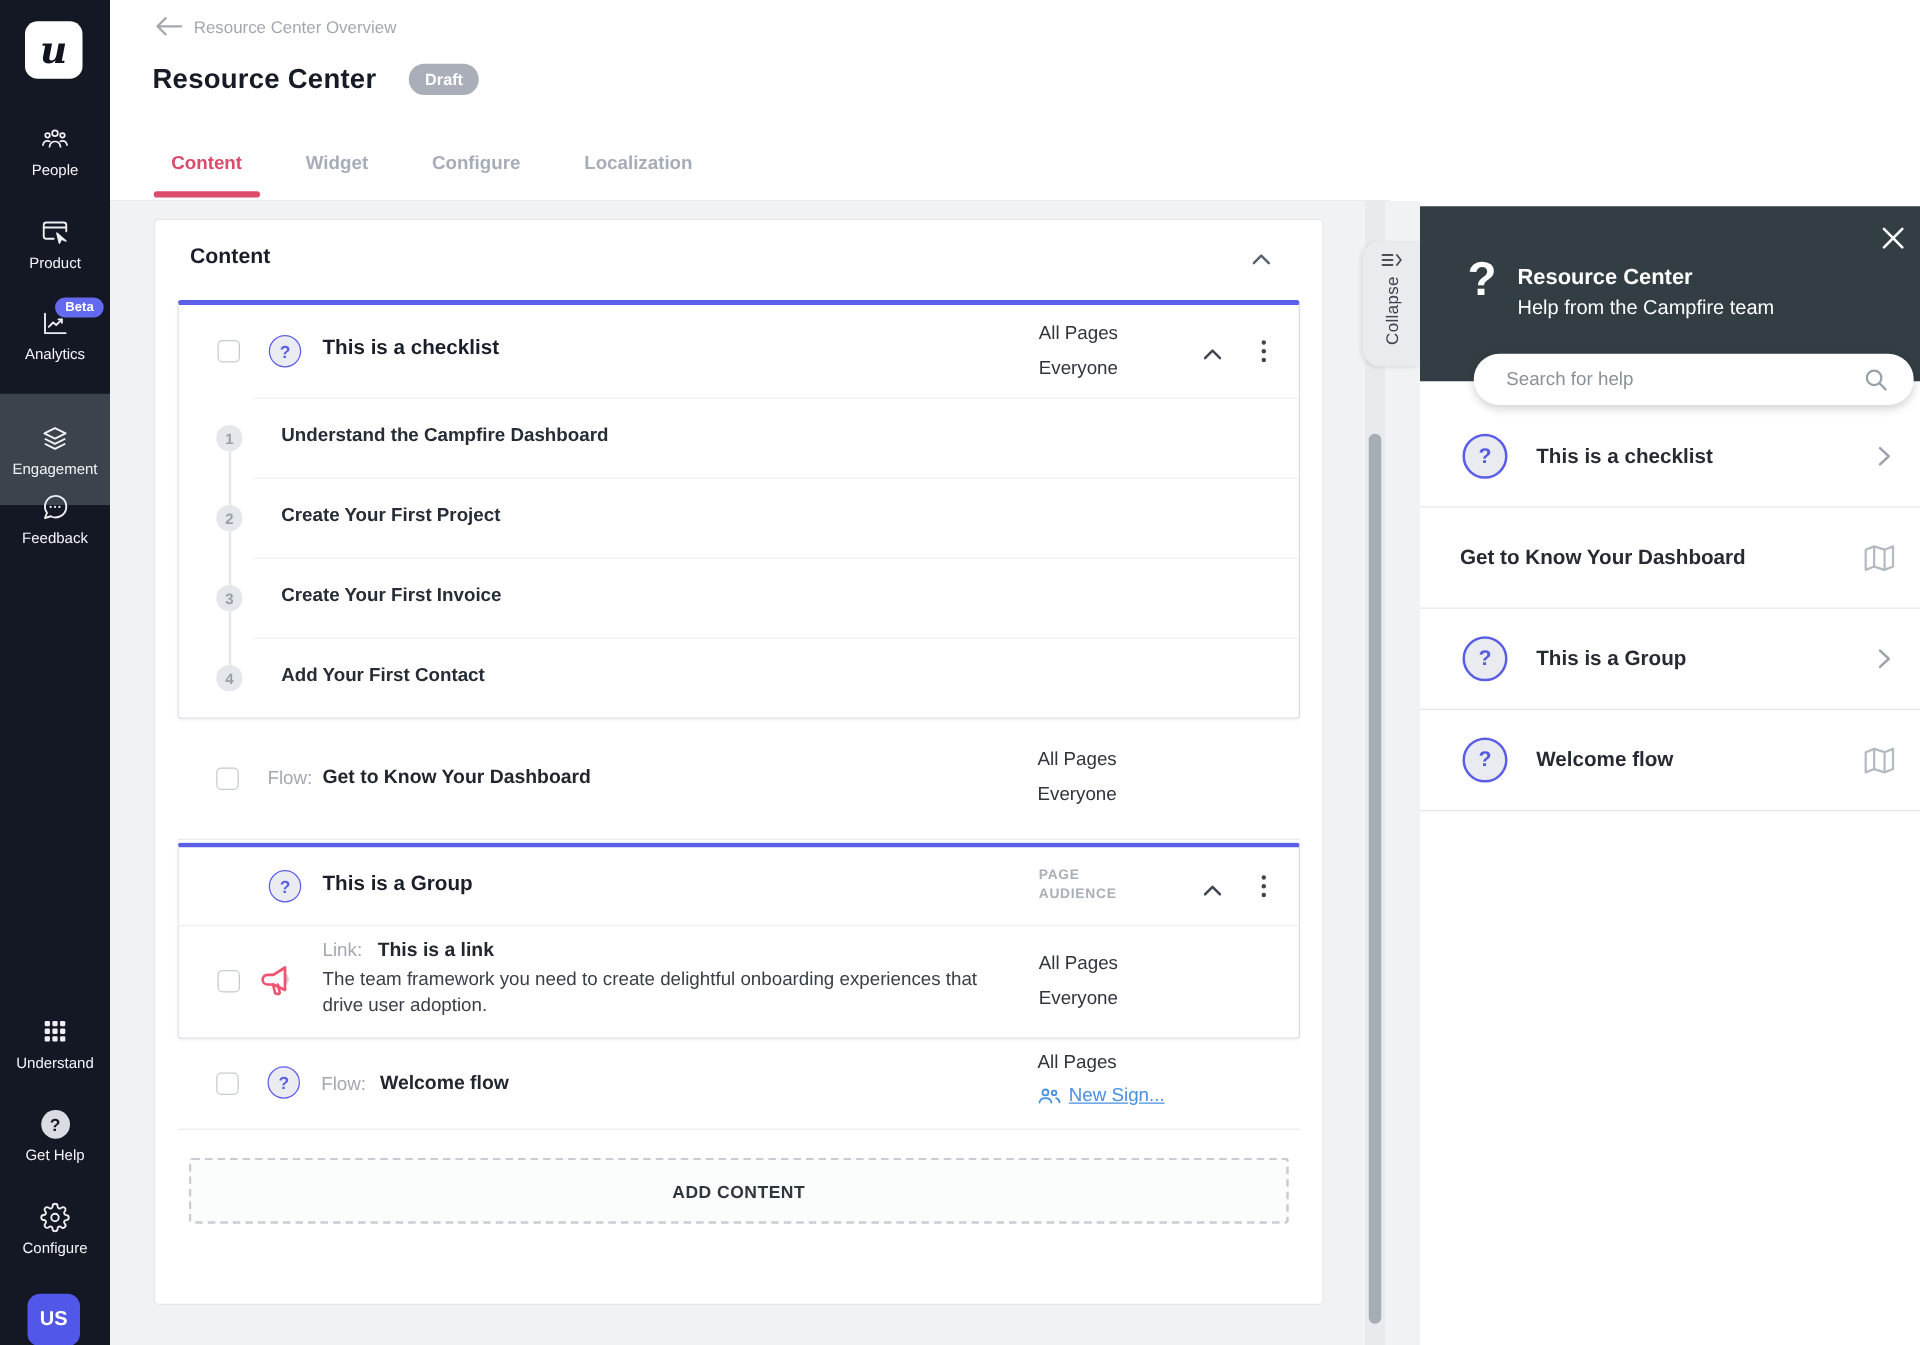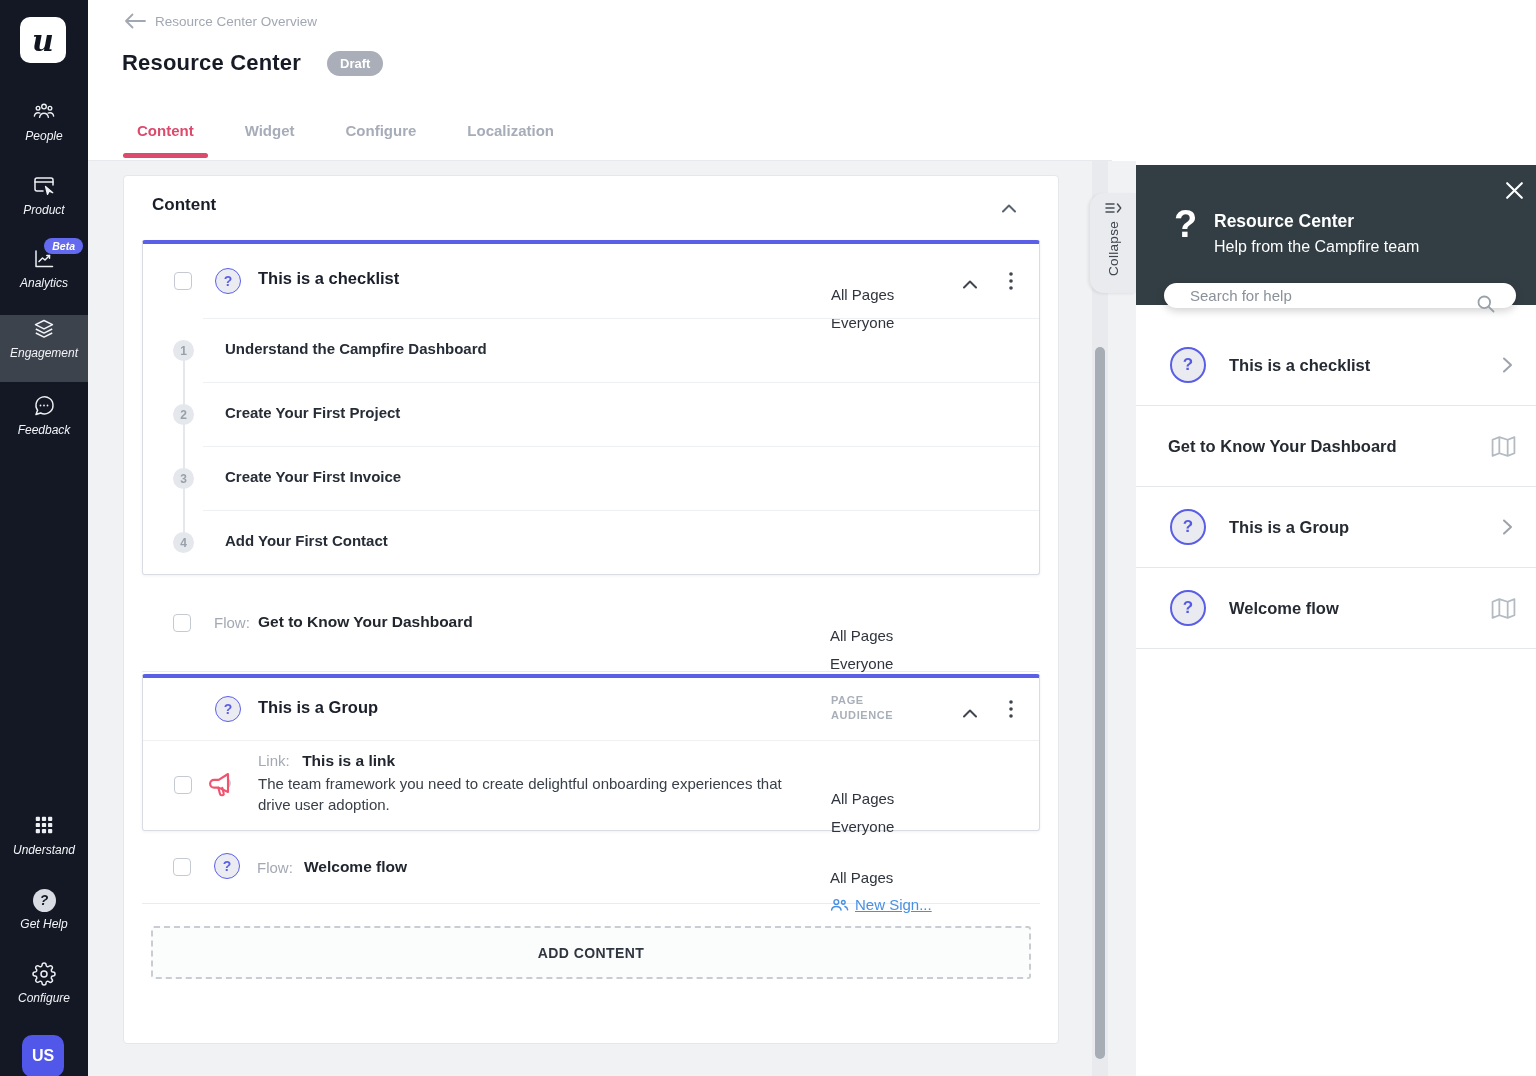--- a/index.html
+++ b/index.html
@@ -5,22 +5,22 @@
   html,body{margin:0;padding:0;}
   body{font-family:"Liberation Sans",sans-serif;background:#fff;}
   #app{position:relative;width:1536px;height:1076px;overflow:hidden;background:#fff;}
   [data-interactable="true"]{cursor:pointer;}
 
   
   #sidebar{position:absolute;left:0;top:0;width:88px;height:1076px;background:#131824;}
   .logo{position:absolute;left:20px;top:17px;width:46px;height:46px;background:#fff;border-radius:10px;
         display:flex;align-items:center;justify-content:center;
         font-family:"DejaVu Serif",serif;font-style:italic;font-weight:700;font-size:30px;color:#10141E;}
-  .s-item{position:absolute;left:0;width:88px;text-align:center;color:#F2F4F7;font-style:italic;}
-  .s-item.active{background:#3C434D;height:65px;padding-top:2px;}
+  .s-item{position:absolute;left:0;width:88px;text-align:center;color:#F2F4F7;}
+  .s-item.active{background:#3C434D;height:65px;padding-top:24px;}
   .s-icon{display:block;height:24px;line-height:24px;}
   .s-label{font-size:12px;margin-top:5px;color:#F2F4F7;}
   .beta{position:absolute;right:5px;top:-9px;background:#646AEF;color:#fff;font-size:10.5px;font-weight:700;
         padding:2px 8px;border-radius:10px;}
   .help-circle{display:inline-flex;width:23px;height:23px;border-radius:50%;background:#D9DCE2;color:#141A26;
         font-weight:700;font-size:14px;align-items:center;justify-content:center;}
   .avatar{position:absolute;left:22px;top:1035px;width:42px;height:42px;border-radius:10px;background:#5157E8;
         color:#fff;font-weight:700;font-size:16px;display:flex;align-items:center;justify-content:center;}
 
   
@@ -55,21 +55,21 @@
   .th-col{position:absolute;left:708px;top:12px;font-size:13.5px;color:#A1A7B1;line-height:17px;}
   .rows{padding:0 18px;position:relative;}
 
   .c-card{border:1px solid #D9DCE2;border-top:4px solid #5B5FE8;border-radius:3px;margin-top:6px;background:#fff;
         box-shadow:0 1px 3px rgba(20,25,40,.06);}
   .c-head{height:74px;position:relative;}
   .cb-row{position:absolute;left:31px;}
   .qicon{width:26px;height:26px;border-radius:50%;border:1.5px solid #5B5FE8;background:#EBECF2;color:#5B5FE8;
         font-weight:700;font-size:14px;display:flex;align-items:center;justify-content:center;box-sizing:border-box;}
   .c-title{position:absolute;left:115px;top:25px;font-size:16.5px;font-weight:700;color:#1A1F2A;}
-  .target-col{position:absolute;left:688px;font-size:15px;color:#2F343D;line-height:28px;margin-top:28px;}
+  .target-col{position:absolute;left:688px;font-size:15px;color:#2F343D;line-height:28px;}
   .chev-btn{position:absolute;left:820px;}
   .kebab-btn{position:absolute;left:866px;}
 
   .c-items{position:relative;}
   .items-line{position:absolute;left:40px;top:32px;bottom:32px;width:1.5px;background:#E4E7EB;}
   .c-item{height:64px;position:relative;}
   .c-item:not(:first-child)::before{content:'';position:absolute;left:60px;right:0;top:0;height:1px;background:#EEF0F3;}
   .num{position:absolute;left:30px;top:22px;width:21px;height:21px;border-radius:50%;background:#E4E7EB;color:#99A0AA;
         font-size:12px;font-weight:700;display:flex;align-items:center;justify-content:center;z-index:1;}
   .c-item-label{position:absolute;left:82px;top:22px;font-size:15px;font-weight:700;color:#272D37;}
@@ -97,21 +97,21 @@
         display:flex;flex-direction:column;align-items:center;padding-top:9px;box-sizing:border-box;}
   .collapse-label{writing-mode:vertical-rl;transform:rotate(180deg);font-size:13.5px;color:#3F454E;margin-top:7px;letter-spacing:.3px;}
 
   
   #preview{position:absolute;left:1136px;top:0;width:400px;height:1076px;background:#fff;}
   .p-head{position:absolute;top:165px;left:0;width:400px;height:140px;background:#333E44;}
   .p-close{position:absolute;right:11px;top:15px;line-height:0;}
   .p-q{position:absolute;left:38px;top:38px;font-size:38px;font-weight:700;color:#fff;}
   .p-title{position:absolute;left:78px;top:46px;font-size:17.5px;font-weight:700;color:#fff;}
   .p-sub{position:absolute;left:78px;top:73px;font-size:16px;color:#FDFDFD;}
-  .p-search{position:absolute;left:28px;top:118px;width:352px;height:25px;border-radius:21px;background:#fff;
+  .p-search{position:absolute;left:43px;top:118px;width:352px;height:41px;border-radius:21px;background:#fff;
         box-shadow:0 3px 8px rgba(0,0,0,.18);}
   .p-search input{width:100%;height:100%;border:none;outline:none;border-radius:21px;box-sizing:border-box;
         padding:0 52px 0 26px;font-size:15px;color:#333;font-family:inherit;background:transparent;}
   .p-search input::placeholder{color:#8A9199;}
   .p-search-icon{position:absolute;right:20px;top:11px;line-height:0;}
   .p-list{position:absolute;top:325px;left:0;width:400px;}
   .p-item{height:81px;display:flex;align-items:center;padding:0 20px 0 34px;border-bottom:1px solid #E5E8EB;box-sizing:border-box;}
   .p-item.noicon{padding-left:32px;}
   .qicon-lg{width:36px;height:36px;border:2px solid #5A5EE6;background:#E9EBF0;color:#555AE2;font-size:17px;
         font-weight:700;border-radius:50%;display:flex;align-items:center;justify-content:center;flex:none;box-sizing:border-box;}

